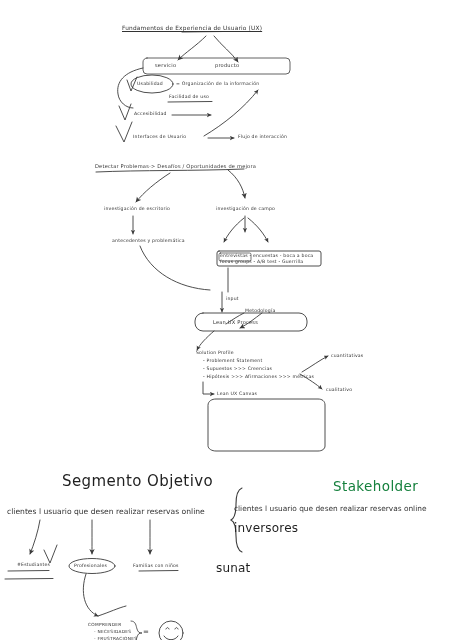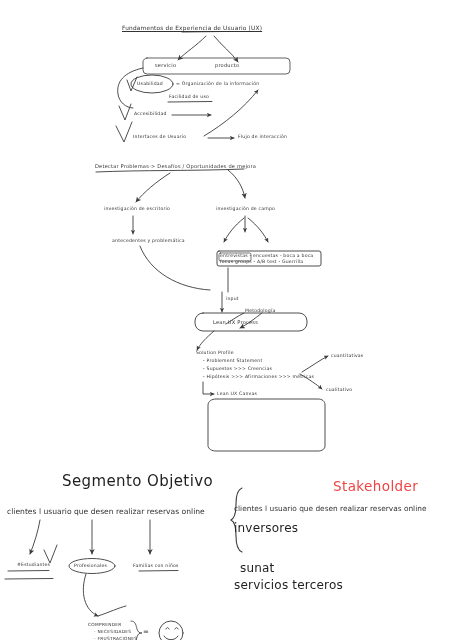--- a/index.html
+++ b/index.html
@@ -11,21 +11,21 @@
   .canvas{position:absolute;left:0;top:0;width:453px;height:640px;margin-top:20px;}
   svg.ink{position:absolute;left:0;top:0;width:453px;height:640px;pointer-events:none;}
   .t{position:absolute;white-space:nowrap;color:#333;font-family:"DejaVu Sans", sans-serif;}
   
   .hw{font-family:"DejaVu Sans", sans-serif;letter-spacing:.2px;}
   .s5{font-size:4.6px;}
   .s55{font-size:5.1px;}
   .s6{font-size:5.8px;}
   .big{font-family:"DejaVu Sans", sans-serif;}
   .h1{font-size:15px;color:#1f1f1f;letter-spacing:.4px;}
-  .h2{font-size:13.5px;color:#ef4444;letter-spacing:.4px;}
+  .h2{font-size:13.5px;color:#15803d;letter-spacing:.4px;}
   .li{font-size:12px;color:#1f1f1f;letter-spacing:.2px;}
   .ul{text-decoration:underline;text-decoration-thickness:.5px;}
   .caps{font-size:4.3px;letter-spacing:.3px;}
 </style>
 </head>
 <body>
 
 <div class="canvas">
 
   <svg class="ink" viewBox="0 0 453 640">
@@ -170,16 +170,15 @@
   <div class="t hw caps" style="left:88px;top:602px;">COMPRENDER</div>
   <div class="t hw caps" style="left:94px;top:609px;">- NECESIDADES</div>
   <div class="t hw caps" style="left:94px;top:616px;">- FRUSTRACIONES</div>
   <div class="t hw" style="left:143px;top:608px;font-size:7px;">=</div>
 
   <div class="t hw s5" style="left:153px;top:630px;">Satisfacer al Usuario Final o Segmento Objetivo</div>
 
   <div class="t big h2" style="left:333px;top:458px;">Stakeholder</div>
   <div class="t big" style="left:234px;top:484px;font-size:7.4px;">clientes l usuario que desen realizar reservas online</div>
   <div class="t big li" style="left:234px;top:501px;">inversores</div>
-  <div class="t big li" style="left:240px;top:541px;">sunat</div>
-  <div class="t big li" style="left:234px;top:558px;">servicios terceros</div>
+  <div class="t big li" style="left:216px;top:541px;">sunat</div>
 
 </div>
 
 </body></html>

